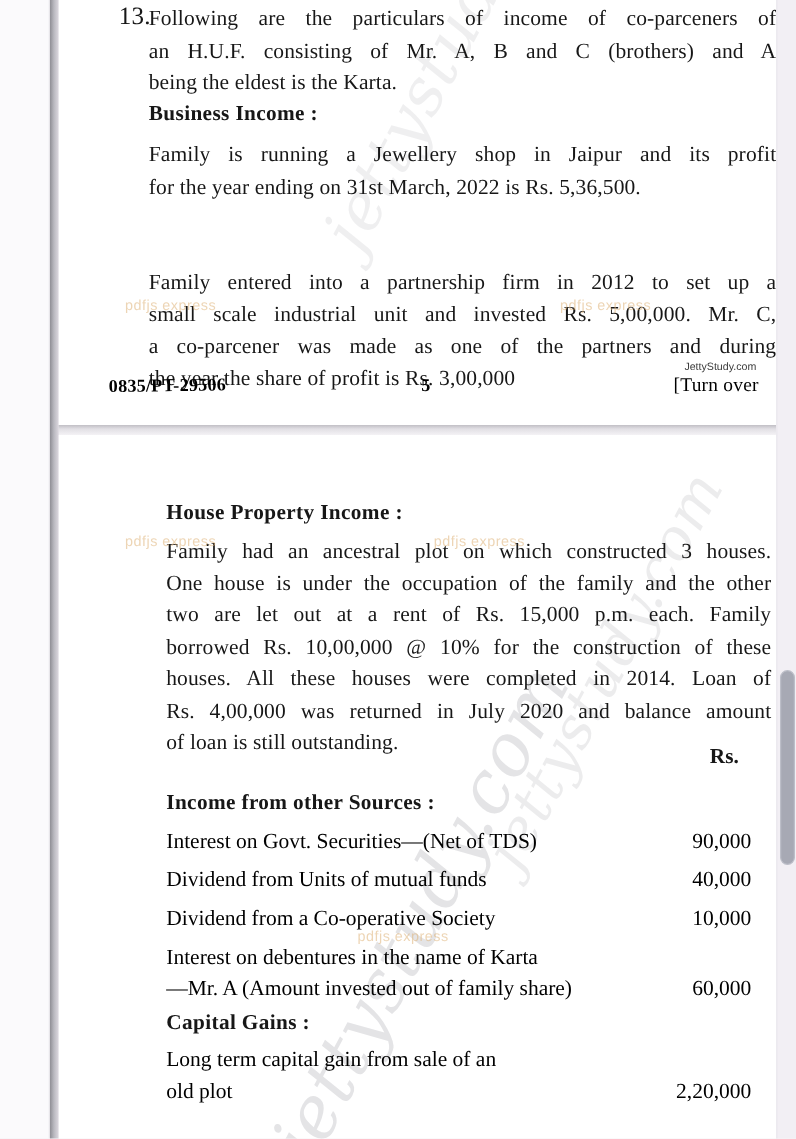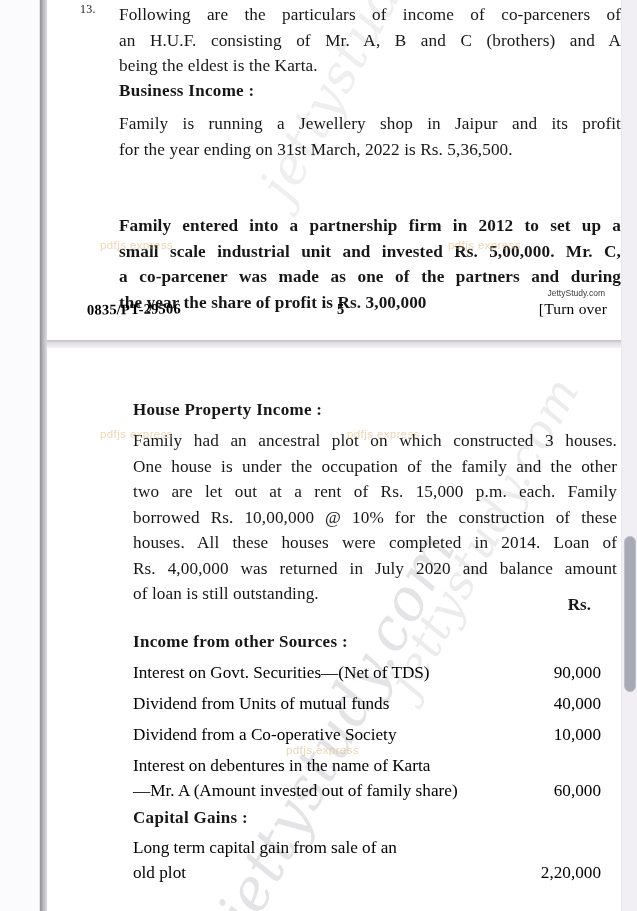--- a/index.html
+++ b/index.html
@@ -85,23 +85,23 @@
 
   
   .doc {
     position: absolute;
     color: #171717;
     font-family: "Liberation Serif", serif;
   }
 
   .q-num {
     position: absolute;
-    left: 33px;
+    left: 48px;
     top: 10px;
-    font-size: 12px;
+    font-size: 20px;
     letter-spacing: 0.2px;
   }
 
   .para {
     font-size: 17.2px;
     line-height: 25.5px;
     text-align: justify;
     letter-spacing: 0.1px;
   }
 
@@ -109,21 +109,21 @@
     font-weight: bold;
     font-size: 17px;
     letter-spacing: 0.3px;
   }
 
   
   #p5-intro { left: 72px; top: 10px; width: 502px; }
   #p5-bushead { left: 72px; top: 89px; }
   #p5-b1 { left: 72px; top: 119px; width: 502px; }
   #p5-b2 { left: 72px; top: 170px; width: 502px; }
-  #p5-b3 { left: 72px; top: 221px; width: 502px; font-weight: bold; }
+  #p5-b3 { left: 72px; top: 221px; width: 502px; }
 
   
   .jl {
     display: block;
     text-align: justify;
     text-align-last: justify;
     white-space: normal;
   }
   .jl-last {
     display: block;

